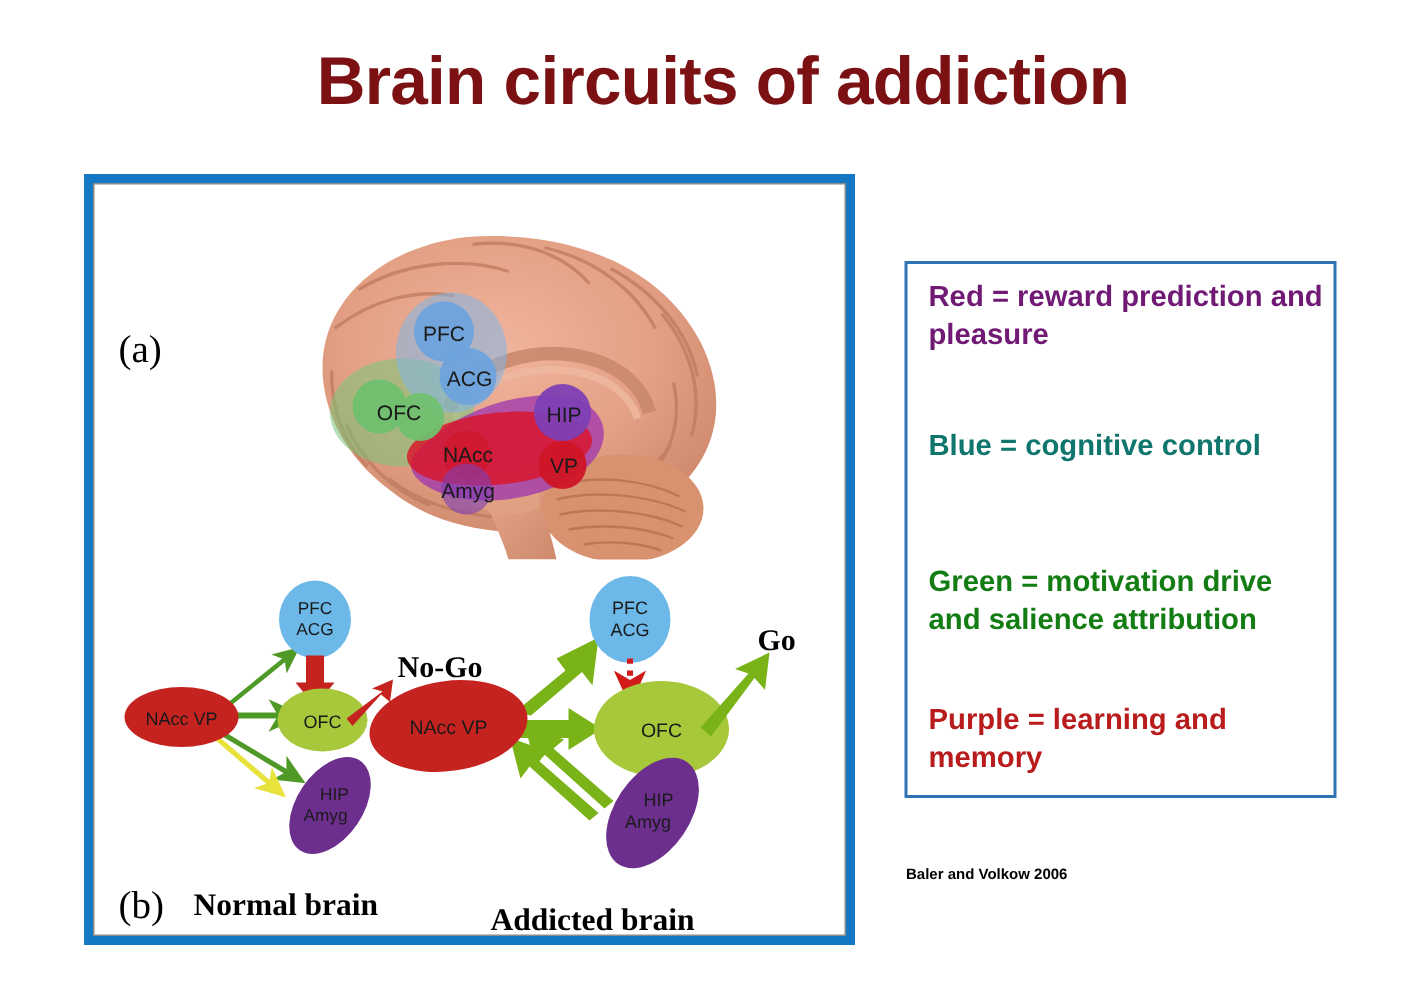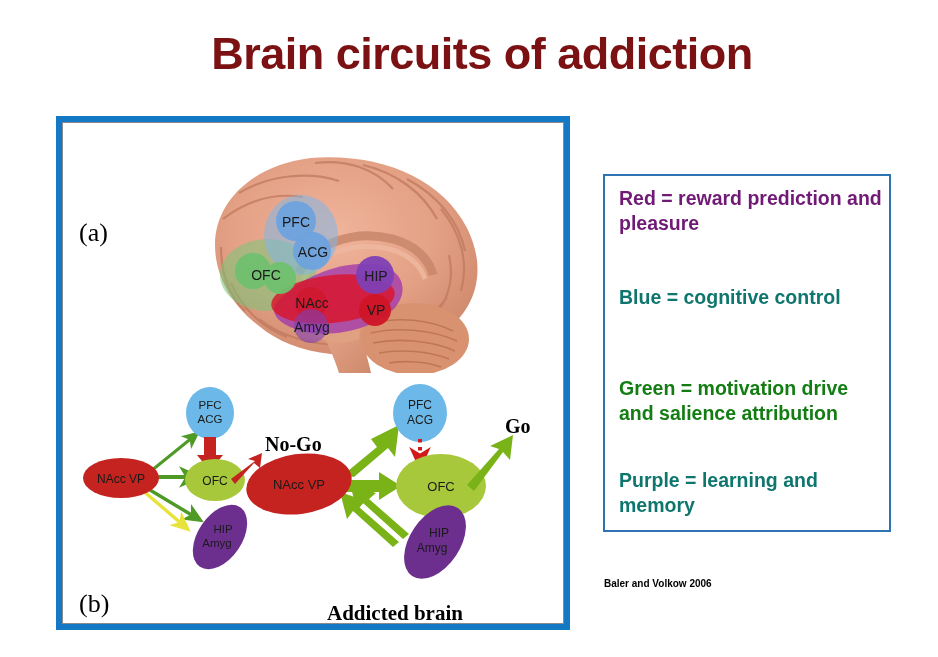--- a/index.html
+++ b/index.html
@@ -119,21 +119,21 @@
     left: 14px;
     width: 266px;
     font-family: "Liberation Sans", sans-serif;
     font-weight: bold;
     font-size: 19.5px;
     line-height: 1.28;
   }
   #legend-red    { top: 10px;  color: #701a75; }
   #legend-blue   { top: 109px; color: #0f766e; }
   #legend-green  { top: 182px; color: #137d13; margin-top: 18px; }
-  #legend-purple { top: 292px; color: #0f766e; }
+  #legend-purple { top: 292px; color: #b91c1c; }
 
   
   #citation {
     position: absolute;
     left: 604px;
     top: 578px;
     font-family: "Liberation Sans", sans-serif;
     font-weight: bold;
     font-size: 10px;
     color: #000000;
@@ -323,20 +323,21 @@
           <text class="ellipse-label" x="369" y="185" font-size="12">Amyg</text>
 
           <path d="M404 118 L436 82 L427 79 L450 68 L447 93 L440 85 L411 124 Z" fill="#7ab317"></path>
           <text class="diagram-word" x="442" y="66" font-size="20">Go</text>
         </g>
       </svg>
     </div>
 
     <div class="panel-tag" id="panel-a-tag">(a)</div>
     <div class="panel-tag" id="panel-b-tag">(b)</div>
+    <div class="panel-caption" id="caption-normal">Normal brain</div>
     <div class="panel-caption" id="caption-addicted">Addicted brain</div>
   </div>
 </div>
 
 <div id="legend-box">
   <div class="legend-entry" id="legend-red">Red = reward prediction and pleasure</div>
   <div class="legend-entry" id="legend-blue">Blue = cognitive control</div>
   <div class="legend-entry" id="legend-green">Green = motivation drive and salience attribution</div>
   <div class="legend-entry" id="legend-purple">Purple = learning and memory</div>
 </div>

